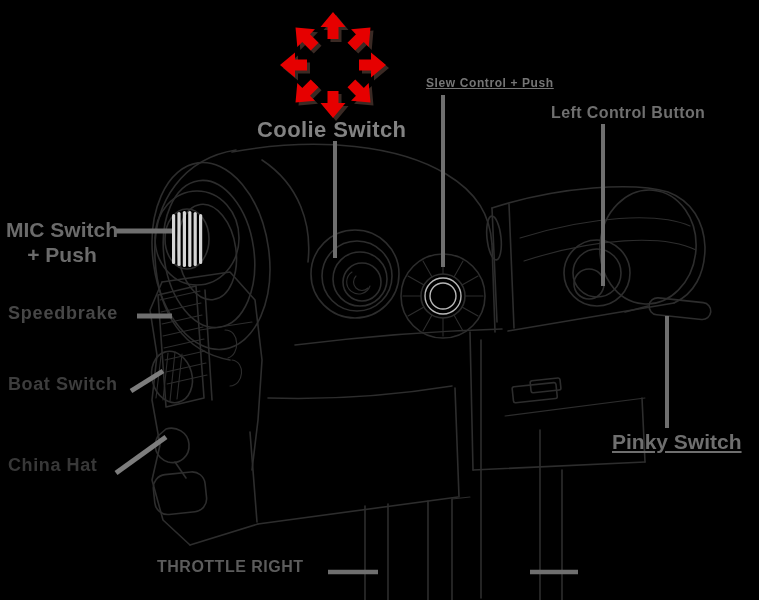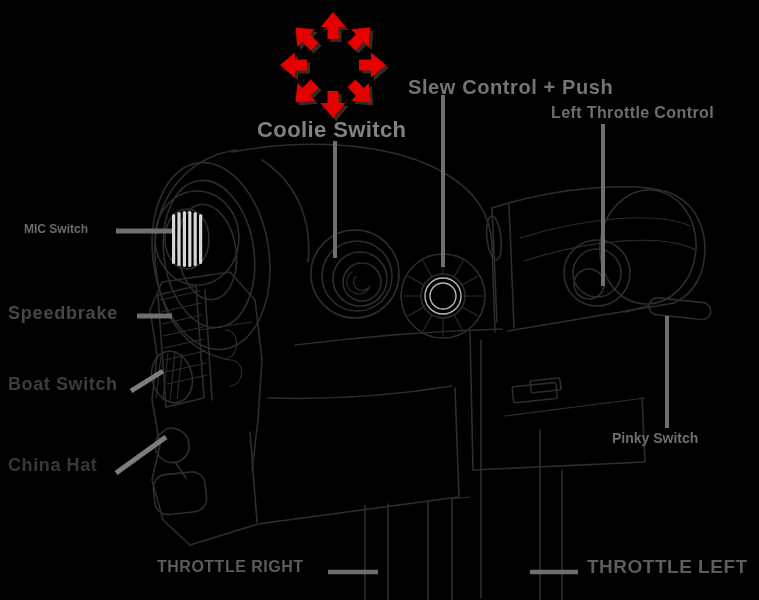--- a/index.html
+++ b/index.html
@@ -13,27 +13,27 @@
   .art{fill:none;stroke:var(--c-line_art,#2d2d2d);stroke-width:1.6;stroke-linecap:round;stroke-linejoin:round;}
   .art-thin{fill:none;stroke:var(--c-line_art,#2d2d2d);stroke-width:1.1;stroke-linecap:round;}
   .light{fill:none;stroke:var(--c-light_detail,#b8b8b8);stroke-width:1.4;}
   .white-rib{fill:var(--c-white_detail,#d6d6d6);stroke:none;}
   .leader{stroke:var(--c-leader,#6f6f6f);fill:none;}
   .leader-diag{stroke:var(--c-leader_diag,#7d7d7d);fill:none;}
   .arrow{fill:var(--c-arrow,#e60000);}
   .arrow-shadow{fill:var(--c-arrow_shadow,#3a2a24);}
   .lbl{position:absolute;white-space:nowrap;font-weight:700;}
   #lbl-coolie{left:257px;top:117px;font-size:22px;letter-spacing:.4px;color:var(--lc-coolie,#828282);}
-  #lbl-slew{left:408px;top:76px;font-size:20px;letter-spacing:.6px;font-weight:600;color:var(--lc-slew,#757575);}
+  #lbl-slew{left:426px;top:76px;font-size:12px;letter-spacing:.6px;font-weight:600;color:var(--lc-slew,#757575);text-decoration:underline;}
   #lbl-ltb{left:551px;top:104px;font-size:16px;letter-spacing:.4px;font-weight:600;color:var(--lc-ltb,#6f6f6f);}
-  #lbl-mic{left:0;top:217px;width:112px;text-align:center;font-size:12px;line-height:25px;color:var(--lc-mic,#6b6b6b);}
+  #lbl-mic{left:6px;top:217px;width:112px;text-align:center;font-size:21px;line-height:25px;color:var(--lc-mic,#6b6b6b);}
   #lbl-speedbrake{left:8px;top:303px;font-size:18px;letter-spacing:.8px;color:var(--lc-speedbrake,#474747);}
   #lbl-boat{left:8px;top:374px;font-size:18px;letter-spacing:.6px;color:var(--lc-boat,#3d3d3d);}
   #lbl-china{left:8px;top:455px;font-size:18px;letter-spacing:.6px;color:var(--lc-china,#383838);text-align:center;}
-  #lbl-pinky{left:612px;top:430px;font-size:14px;font-weight:600;color:var(--lc-pinky,#6f6f6f);}
+  #lbl-pinky{left:612px;top:430px;font-size:21px;font-weight:600;color:var(--lc-pinky,#6f6f6f);text-decoration:underline;}
   #lbl-tright{left:157px;top:558px;font-size:16px;letter-spacing:.5px;color:var(--lc-throttle,#5c5c5c);}
   #lbl-tleft{left:587px;top:556px;font-size:19px;letter-spacing:.5px;color:var(--lc-throttle,#5c5c5c);}
 </style>
 </head>
 <body>
 
 <div class="stage">
 
   <svg width="759" height="600" viewBox="0 0 759 600">
     <defs>
@@ -203,23 +203,23 @@
       <line class="leader-diag" x1="131" y1="391" x2="163" y2="371" stroke-width="5"></line>
       <line class="leader-diag" x1="116" y1="473" x2="166" y2="437" stroke-width="5"></line>
       <line class="leader" x1="667" y1="316" x2="667" y2="428" stroke-width="4"></line>
       <line class="leader" x1="328" y1="572" x2="378" y2="572" stroke-width="4.5"></line>
       <line class="leader" x1="530" y1="572" x2="578" y2="572" stroke-width="4.5"></line>
     </g>
   </svg>
 
   <div class="lbl" id="lbl-coolie">Coolie Switch</div>
   <div class="lbl" id="lbl-slew">Slew Control + Push</div>
-  <div class="lbl" id="lbl-ltb">Left Throttle Control</div>
+  <div class="lbl" id="lbl-ltb">Left Control Button</div>
   <div class="lbl" id="lbl-mic">
     <div>MIC Switch</div>
+    <div>+ Push</div>
   </div>
   <div class="lbl" id="lbl-boat">Boat Switch</div>
   <div class="lbl" id="lbl-speedbrake">Speedbrake</div>
   <div class="lbl" id="lbl-china">China Hat</div>
   <div class="lbl" id="lbl-pinky">Pinky Switch</div>
   <div class="lbl" id="lbl-tright">THROTTLE RIGHT</div>
-  <div class="lbl" id="lbl-tleft">THROTTLE LEFT</div>
 </div>
 
 </body></html>

